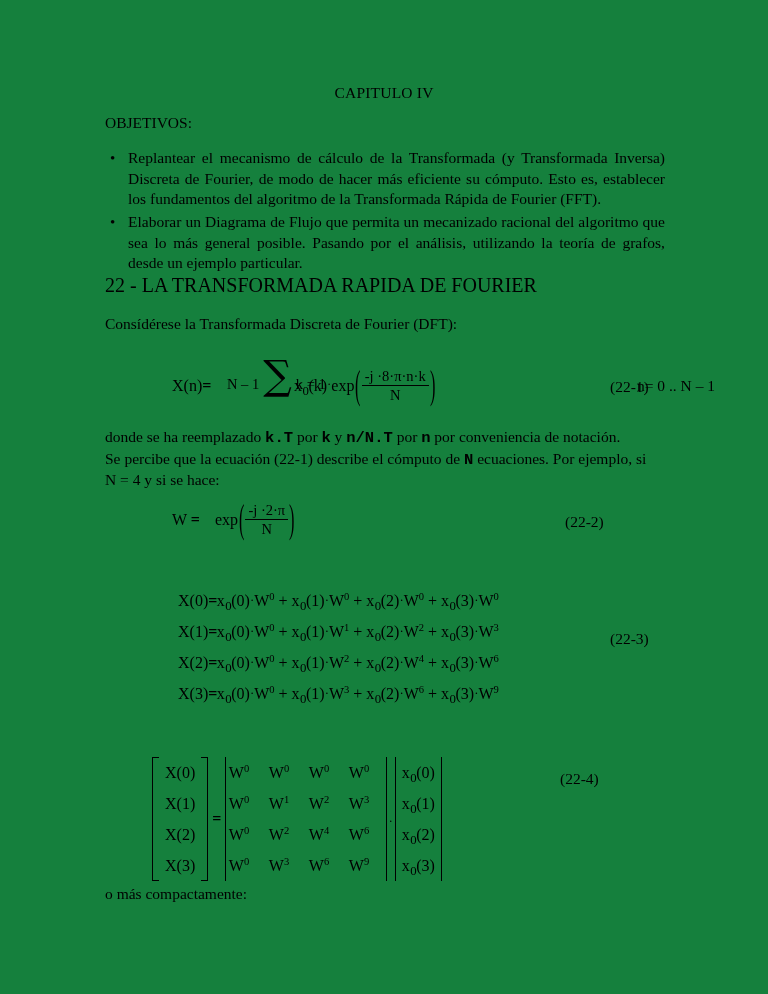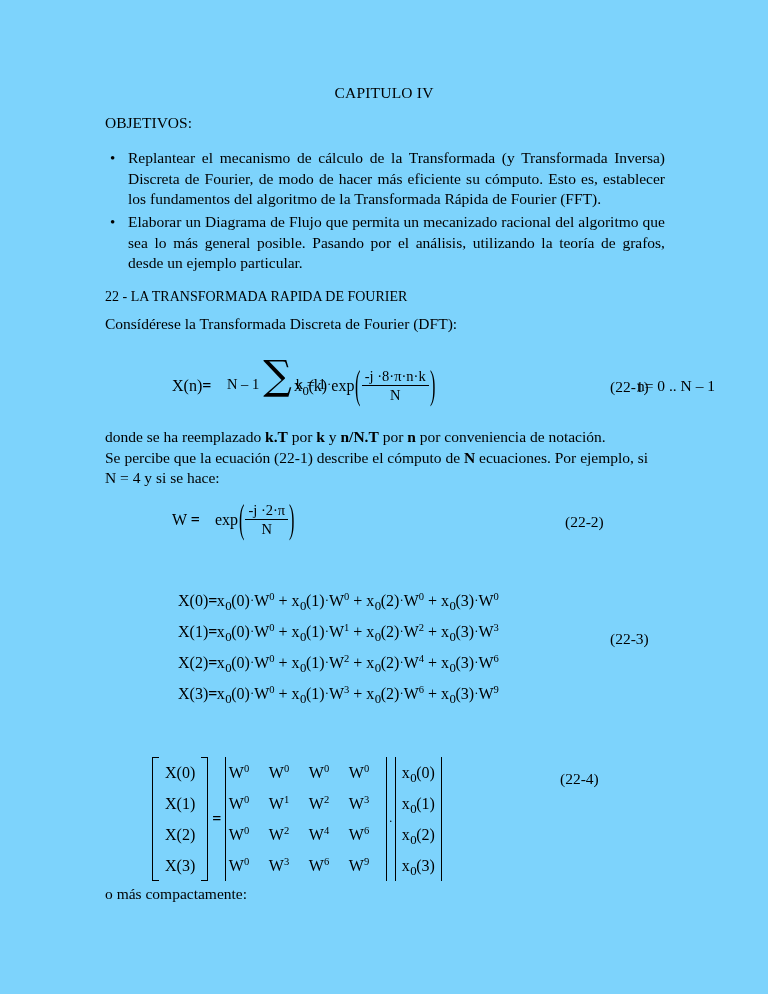--- a/index.html
+++ b/index.html
@@ -13,21 +13,21 @@
     position: relative;
     font-family: "Liberation Serif", "DejaVu Serif", serif;
     color: #000000;
     overflow: hidden;
   }
   .page {
     position: absolute;
     left: 0; top: 0;
     width: 768px;
     height: 994px;
-    background: #7dd3fc;
+    background: #15803d;
   }
 
   
   .chapter-title {
     position: absolute;
     left: 0; top: 84px;
     width: 768px;
     text-align: center;
     font-size: 15.5px;
     letter-spacing: 0.2px;
@@ -54,37 +54,37 @@
   }
   .bullet-item .btext {
     display: block;
     margin-left: 23px;
   }
   .bullet-1 { top: 148px; }
   .bullet-2 { top: 212px; }
 
   .section-head {
     position: absolute;
-    left: 105px; top: 289px;
-    font-size: 14px;
+    left: 105px; top: 274px;
+    font-size: 20px;
   }
   .para {
     position: absolute;
     left: 105px;
     font-size: 15.5px;
     line-height: 20.5px;
     width: 575px;
   }
   .para-considerese { top: 314px; }
   .para-donde { top: 427px; width: 580px; }
   .para-expresion { top: 548px; }
   .para-matricial { top: 717px; }
   .para-compacta { top: 884px; }
 
-  b, .bold { font-weight: bold; }
+  b, .bold { font-weight: bold; font-family: Liberation Mono, monospace; }
 
   
   .math {
     position: absolute;
     font-family: "Liberation Serif", "DejaVu Serif", serif;
     font-size: 16px;
     white-space: nowrap;
     line-height: 1;
   }
   .eqno {

